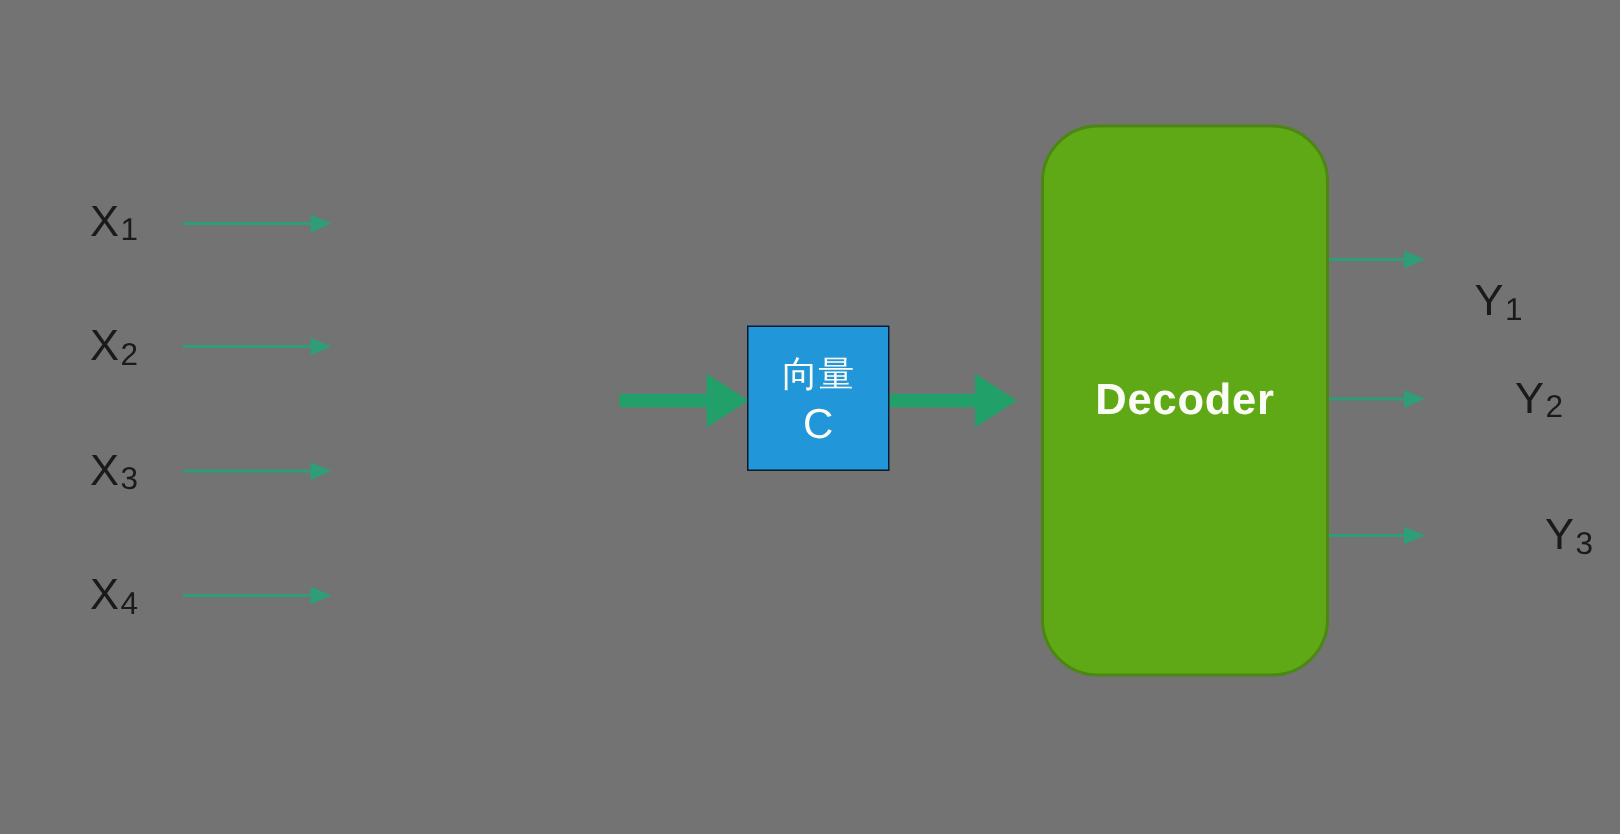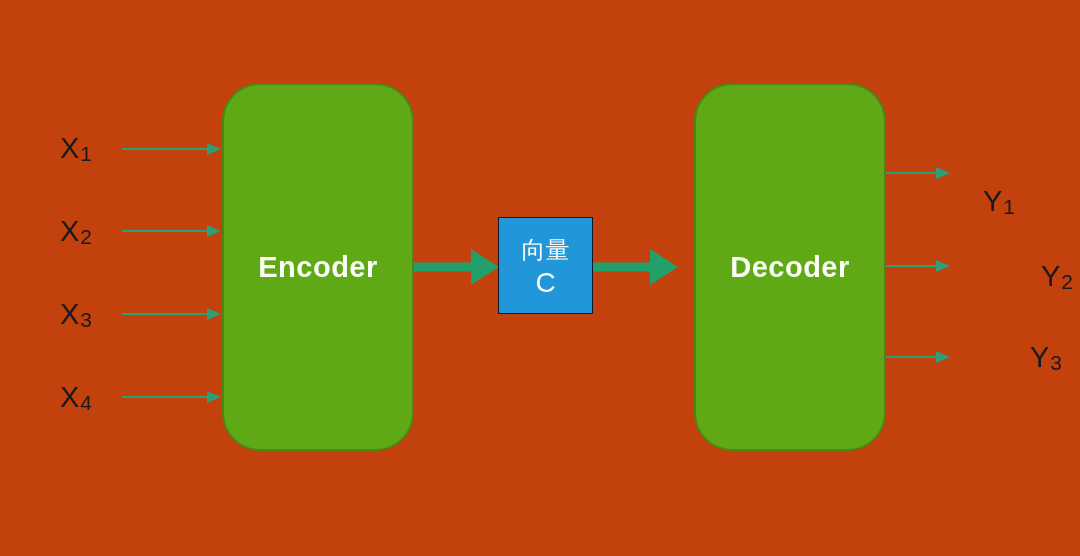--- a/index.html
+++ b/index.html
@@ -1,20 +1,20 @@
 <!DOCTYPE html>
 <html style="--box-green: #5fa816; --box-green-border: #4b8712; --box-blue: #2196d8; --box-text: #fcfcf7; --arrow-thick: #21a06a; --arrow-thin: #2f9e78; --label-text: #1a1a1a; --watermark-gray: #e8e8e8;"><head>
 <meta charset="utf-8">
 <style>
   html, body { margin: 0; padding: 0; background: #ffffff; }
   .canvas {
     position: relative;
     width: 1080px;
     height: 556px;
-    background: #c2410c;
+    background: #737373;
     overflow: hidden;
     font-family: "Liberation Sans", sans-serif;
   }
   .connectors {
     position: absolute;
     inset: 0;
     width: 1080px;
     height: 556px;
   }
   .thin-line  { stroke: var(--arrow-thin, #2f9e78); stroke-width: 2; fill: none; }
@@ -142,37 +142,34 @@
   <div class="io-label" style="left:60px; top:213px;">
     <span class="base">X</span><span class="sub">2</span>
   </div>
   <div class="io-label" style="left:60px; top:296px;">
     <span class="base">X</span><span class="sub">3</span>
   </div>
   <div class="io-label" style="left:60px; top:379px;">
     <span class="base">X</span><span class="sub">4</span>
   </div>
 
-  <div class="block green-box encoder-box">
-    <span class="block-label">Encoder</span>
-  </div>
 
   <div class="block blue-box">
     <span class="cv-line1">向量</span>
     <span class="cv-line2">C</span>
   </div>
 
   <div class="block green-box decoder-box">
     <span class="block-label">Decoder</span>
   </div>
 
   <div class="io-label" style="left:983px; top:155px;margin-top:28px;">
     <span class="base">Y</span><span class="sub">1</span>
   </div>
-  <div class="io-label" style="left:1041px; top:248px;margin-top:10px;">
+  <div class="io-label" style="left:1010px; top:248px;">
     <span class="base">Y</span><span class="sub">2</span>
   </div>
   <div class="io-label" style="left:1030px; top:339px;">
     <span class="base">Y</span><span class="sub">3</span>
   </div>
 
 
 </div>
 
 </body></html>

